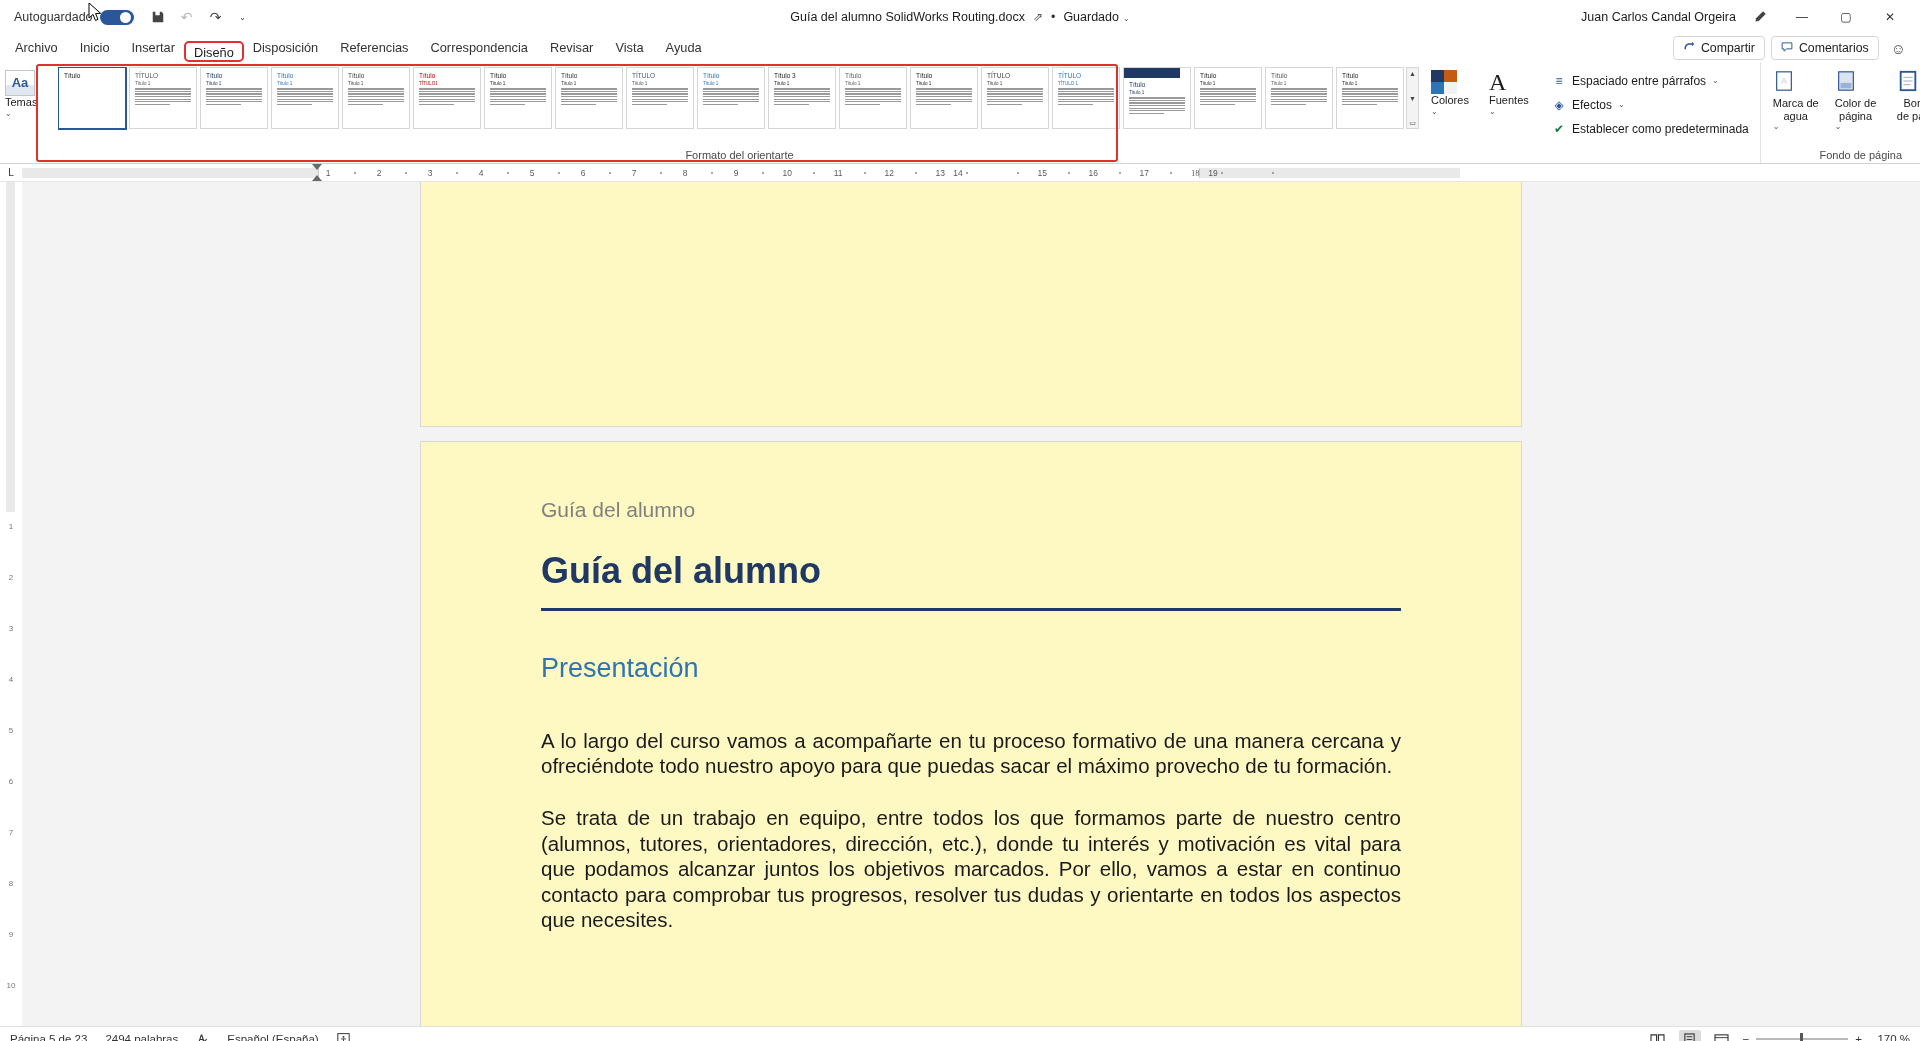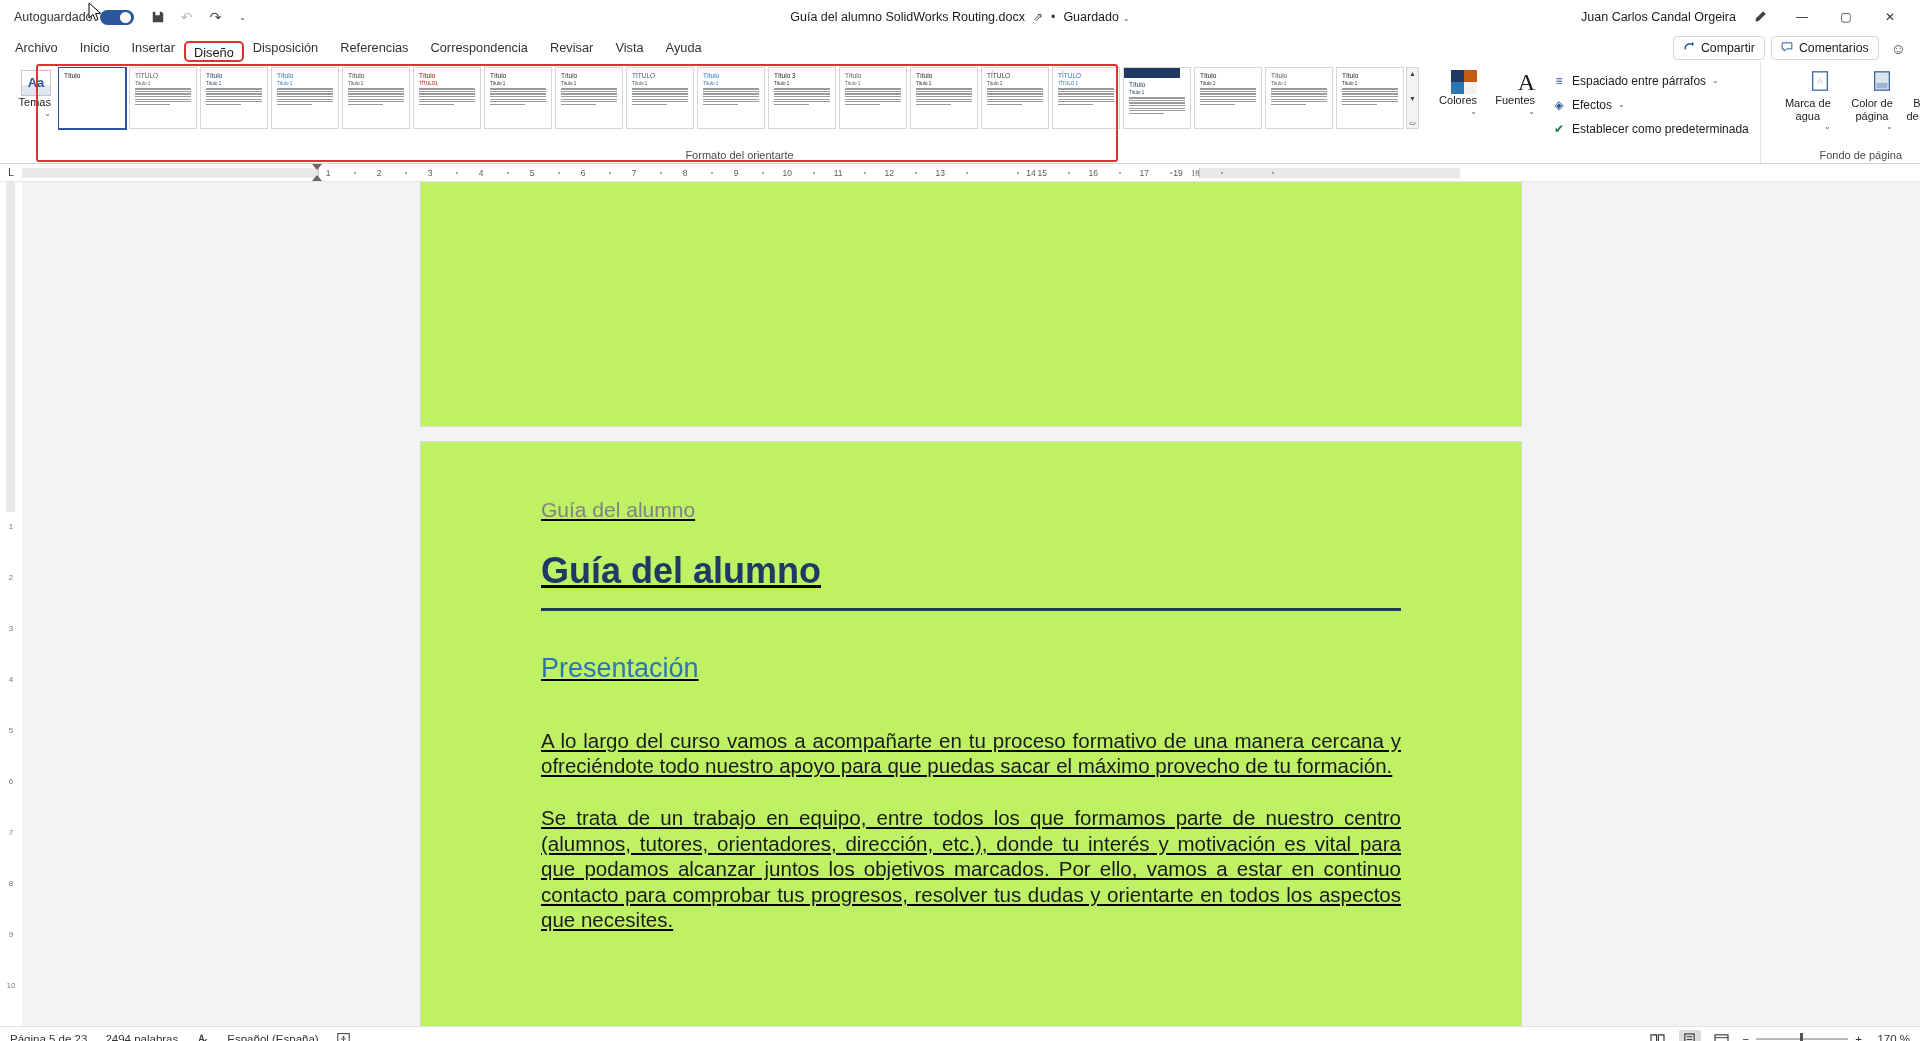--- a/index.html
+++ b/index.html
@@ -118,21 +118,21 @@
   .rgroup {
     display: flex; flex-direction: column; align-items: center;
     position: relative; padding: 2px 6px 0 6px;
     height: 100%;
   }
   .rgroup-label {
     position: absolute; bottom: 2px; left: 0; right: 0;
     text-align: center; font-size: 11px; color: #4a4a4a;
   }
   .bigbtn {
-    display: flex; flex-direction: column; align-items: flex-end;
+    display: flex; flex-direction: column; align-items: flex-start;
     width: 46px; padding-top: 6px;
     font-size: 11px; color: #1b1b1b; text-align: center; line-height: 1.15;
   }
   .bigbtn .glyph { font-size: 20px; line-height: 24px; color: #2b579a; }
   .bigbtn .caret { font-size: 8px; color: #555; }
 
   
   .themes-group { width: 52px; }
   .theme-icon {
     width: 30px; height: 26px; border: 1px solid #c6c6c6;
@@ -238,23 +238,22 @@
   }
   .vtick { position: absolute; left: 0; width: 22px; text-align: center; }
   .vbar {
     position: absolute; left: 6px; width: 9px; background: #e9e9e9;
   }
   .pages {
     flex: 1; display: flex; flex-direction: column; align-items: center;
     overflow: hidden; position: relative;
   }
   .page {
-    width: 1100px; background: #bef264; box-shadow: 0 0 0 1px #d8d8d8;
+    width: 1100px; background: #fef9c3; box-shadow: 0 0 0 1px #d8d8d8;
     position: relative;
-    text-decoration: underline;
   }
   .page-top { height: 251px; margin-bottom: 16px; }
   .page-main { height: 600px; padding: 56px 120px 0 120px; }
 
   .doc-header {
     font-size: 21px; color: #808080; margin-bottom: 28px;
   }
   .doc-h1 {
     font-size: 36px; font-weight: bold; color: #1f3864;
     padding-bottom: 10px; margin: 0 0 6px 0;
@@ -751,31 +750,31 @@
       <div class="rtick" style="left: 714.2px;">9</div>
       <div class="rdot" style="left: 739.7px;"></div>
       <div class="rtick" style="left: 765.2px;">10</div>
       <div class="rdot" style="left: 790.7px;"></div>
       <div class="rtick" style="left: 816.2px;">11</div>
       <div class="rdot" style="left: 841.7px;"></div>
       <div class="rtick" style="left: 867.2px;">12</div>
       <div class="rdot" style="left: 892.7px;"></div>
       <div class="rtick" style="left: 918.2px;">13</div>
       <div class="rdot" style="left: 943.7px;"></div>
-      <div class="rtick" style="left: 1009px;">14</div>
+      <div class="rtick" style="left: 936px;">14</div>
       <div class="rdot" style="left: 994.7px;"></div>
       <div class="rtick" style="left: 1020.2px;">15</div>
       <div class="rdot" style="left: 1045.7px;"></div>
       <div class="rtick" style="left: 1071.2px;">16</div>
       <div class="rdot" style="left: 1096.7px;"></div>
       <div class="rtick" style="left: 1122.2px;">17</div>
       <div class="rdot" style="left: 1147.7px;"></div>
       <div class="rtick" style="left: 1173.2px; font-family: Liberation Serif, serif;">18</div>
       <div class="rdot" style="left: 1198.7px;"></div>
-      <div class="rtick" style="left: 1156px;">19</div>
+      <div class="rtick" style="left: 1191px;">19</div>
       <div class="rdot" style="left: 1249.7px;"></div>
       <div class="indent-marker" style="left: 290px; top: 0px; border-top: 6px solid rgb(106, 106, 106);"></div>
       <div class="indent-marker" style="left: 290px; top: 11px; border-bottom: 6px solid rgb(106, 106, 106);"></div>
     </div>
 </div>
 
 <div class="workarea">
   <div class="ruler-v" id="ruler-v">
       <div class="vbar" style="top: 0px; height: 330px;"></div>
       <div class="vtick" style="top: 340px;">1</div>

